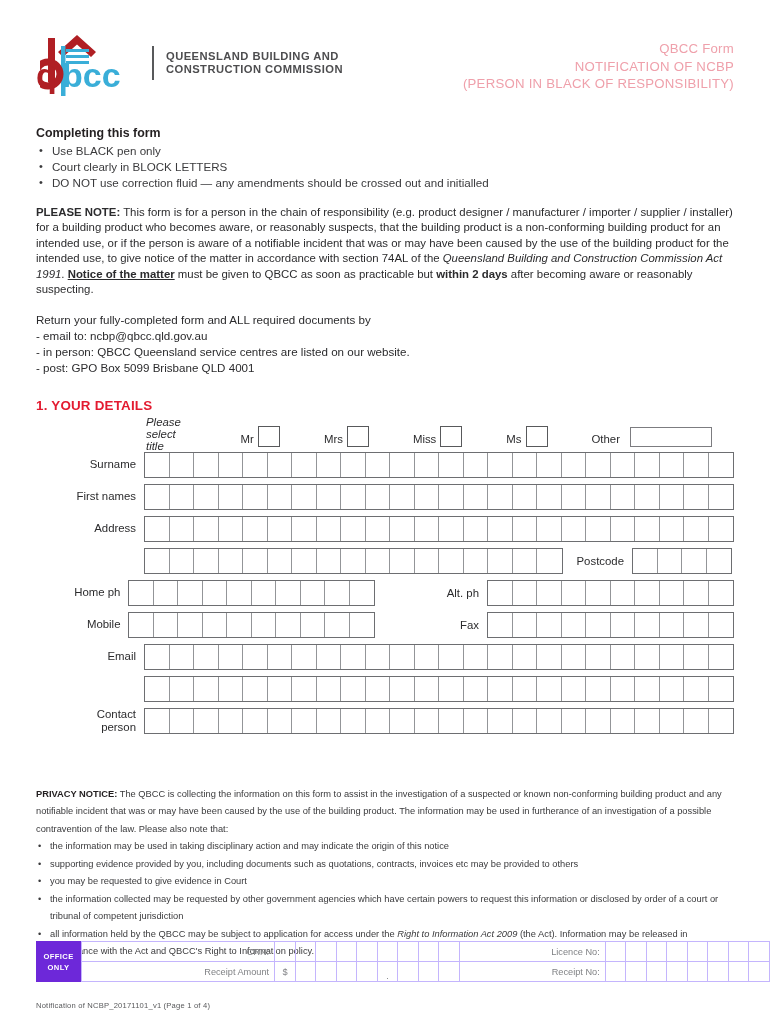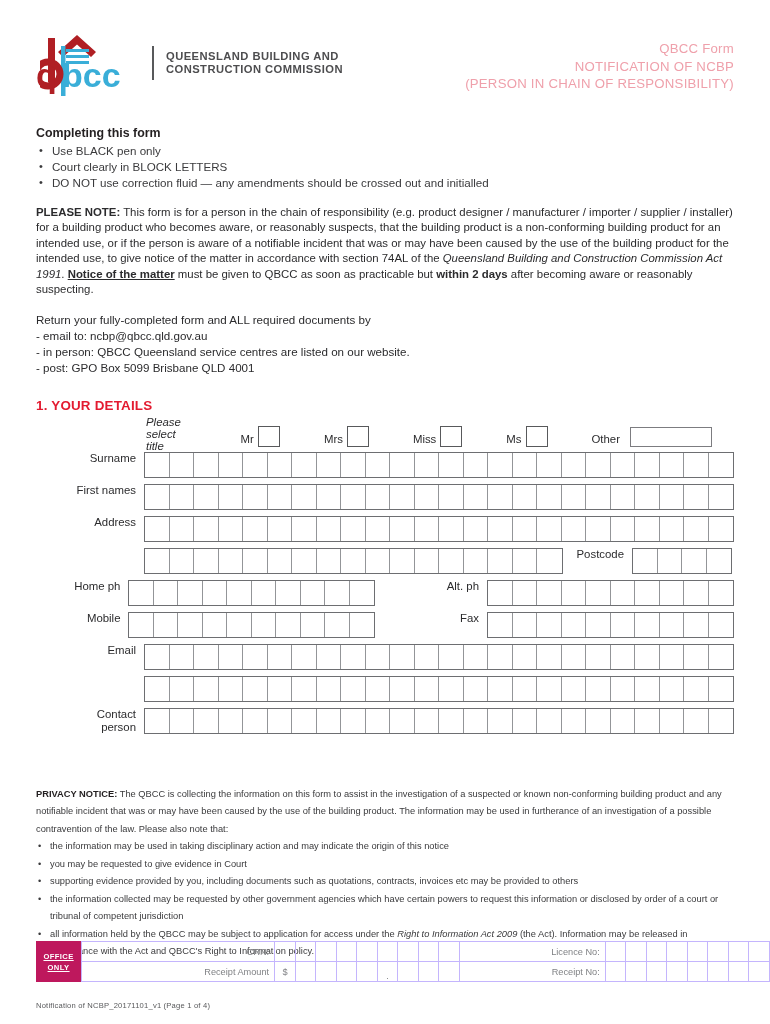--- a/index.html
+++ b/index.html
@@ -44,42 +44,42 @@
   
   .title-row { display: flex; align-items: center; height: 24px; margin-top: 9px; padding-left: 110px; gap: 22px; }
   .title-hint { font-style: italic; font-size: 11.4px; color: #2b2b2d; margin-right: 26px; }
   .t-opt { display: flex; align-items: flex-end; margin-right: 22px; }
   .t-opt .lab { font-size: 11.4px; color: #2b2b2d; margin-right: 4px; padding-bottom: 2px; margin-top: 12px; }
   .t-box { width: 22px; height: 21px; border: 1.3px solid #58595b; background: #fff; }
   .other-box { width: 82px; height: 20px; border: 1.3px solid #7c7c80; background: #fff; margin-left: 6px; }
 
   
   .grid-area { margin-top: 6px; }
-  .frow { display: flex; align-items: flex-start; margin-bottom: 6px; }
+  .frow { display: flex; align-items: center; margin-bottom: 6px; }
   .flabel { width: 108px; text-align: right; padding-right: 8px; font-size: 11.4px; color: #2b2b2d; line-height: 13px; }
   .flabel.two { line-height: 13px; }
   .boxes { display: flex; border: 1.1px solid #6d6e71; height: 26px; background: #fff; }
   .boxes .cell { width: 24.5px; border-right: 1.1px solid #939598; height: 100%; }
   .boxes .cell:last-child { border-right: none; }
   .inline-lab { font-size: 11.4px; color: #2b2b2d; padding: 0 8px 0 14px; text-align: right; }
 
   
   .privacy { margin-top: 52px; font-size: 9.3px; line-height: 17.5px; color: #3a3a3c; }
   .privacy b { font-weight: bold; color: #231f20; text-align: right; }
   .privacy i { font-style: italic; }
   ul.pbul { list-style: none; margin: 0; padding: 0; }
   ul.pbul li { position: relative; padding-left: 14px; font-size: 9.3px; line-height: 17.5px; }
   ul.pbul li:before { content: "\2022"; position: absolute; left: 2px; top: 0; }
 
   
   .office { position: absolute; left: 36px; top: 941px; display: flex; align-items: stretch; }
   .office-tag {
-    width: 46px; background: #be185d; color: #ffffff; font-size: 7.6px; font-weight: bold;
+    width: 46px; background: #6d28d9; color: #ffffff; font-size: 7.6px; font-weight: bold;
     letter-spacing: 0.4px; display: flex; flex-direction: column; align-items: center;
-    justify-content: center; line-height: 11px; text-align: left; text-decoration: underline;
+    justify-content: center; line-height: 11px; text-align: left;
   }
   .office-tbl { border-collapse: collapse; }
   .office-tbl td { border: 1px solid #c4b5fd; height: 20px; padding: 0; }
   .office-tbl td.lab { text-align: right; padding-right: 5px; font-size: 9.2px; color: #808285; white-space: nowrap; }
   .office-tbl td.box { width: 21px; }
   .office-tbl td.dollar { width: 21px; text-align: center; font-size: 9.2px; color: #808285; }
   .office-tbl td.dot { width: 21px; text-align: center; font-size: 9.2px; color: #808285; vertical-align: bottom; }
 
   
   .footer { position: absolute; left: 36px; top: 1001px; font-size: 7.6px; color: #58595b; letter-spacing: 0.2px; }
@@ -116,21 +116,21 @@
       <div class="logo-divider"></div>
       <div class="logo-words">
         <div>QUEENSLAND BUILDING AND</div>
         <div>CONSTRUCTION COMMISSION</div>
       </div>
     </div>
 
     <div class="header-right">
       <div>QBCC Form</div>
       <div>NOTIFICATION OF NCBP</div>
-      <div>(PERSON IN CHAIN OF RESPONSIBILITY)</div>
+      <div>(PERSON IN BLACK OF RESPONSIBILITY)</div>
     </div>
   </div>
 
   <div class="sec-completing">
     <div class="h-bold">Completing this form</div>
     <ul class="bullets">
       <li>Use BLACK pen only</li>
       <li>Court clearly in BLOCK LETTERS</li>
       <li>DO NOT use correction fluid — any amendments should be crossed out and initialled</li>
     </ul>
@@ -441,22 +441,22 @@
           <div class="cell"></div>
         </div>
     </div>
 
   </div>
 
   <div class="privacy">
     <div><b>PRIVACY NOTICE:</b><span> The QBCC is collecting the information on this form to assist in the investigation of a suspected or known non-conforming building product and any notifiable incident that was or may have been caused by the use of the building product. The information may be used in furtherance of an investigation of a possible contravention of the law.  Please also note that:</span></div>
     <ul class="pbul">
       <li>the information may be used in taking disciplinary action and may indicate the origin of this notice</li>
+      <li>supporting evidence provided by you, including documents such as quotations, contracts, invoices etc may be provided to others</li>
       <li>you may be requested to give evidence in Court</li>
-      <li>supporting evidence provided by you, including documents such as quotations, contracts, invoices etc may be provided to others</li>
       <li>the information collected may be requested by other government agencies which have certain powers to request this information or disclosed by order of a court or tribunal of competent jurisdiction</li>
       <li><span>all information held by the QBCC may be subject to application for access under the </span><i>Right to Information Act 2009</i><span> (the Act). Information may be released in accordance with the Act and QBCC's Right to Information policy.</span></li>
     </ul>
   </div>
 
   <div class="office">
     <div class="office-tag">
       <span>OFFICE</span>
       <span>ONLY</span>
     </div>

